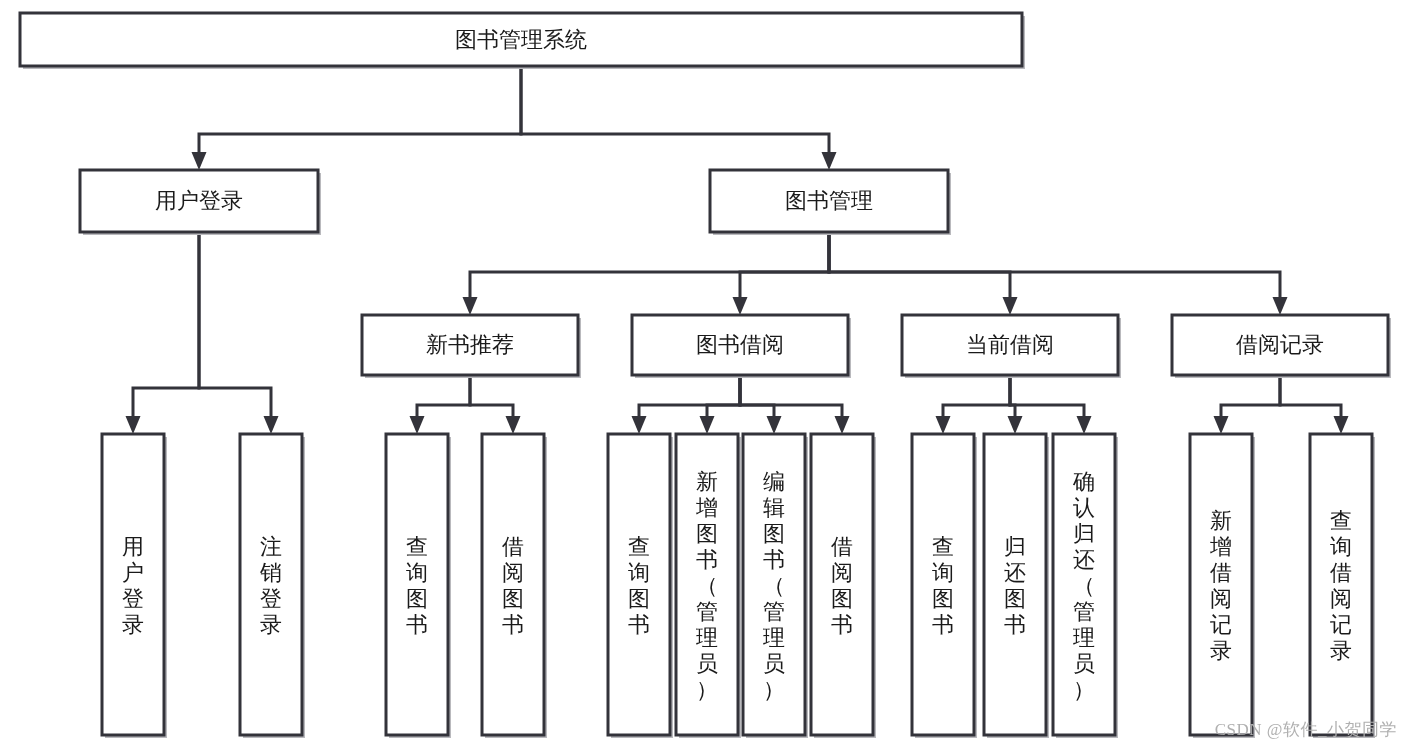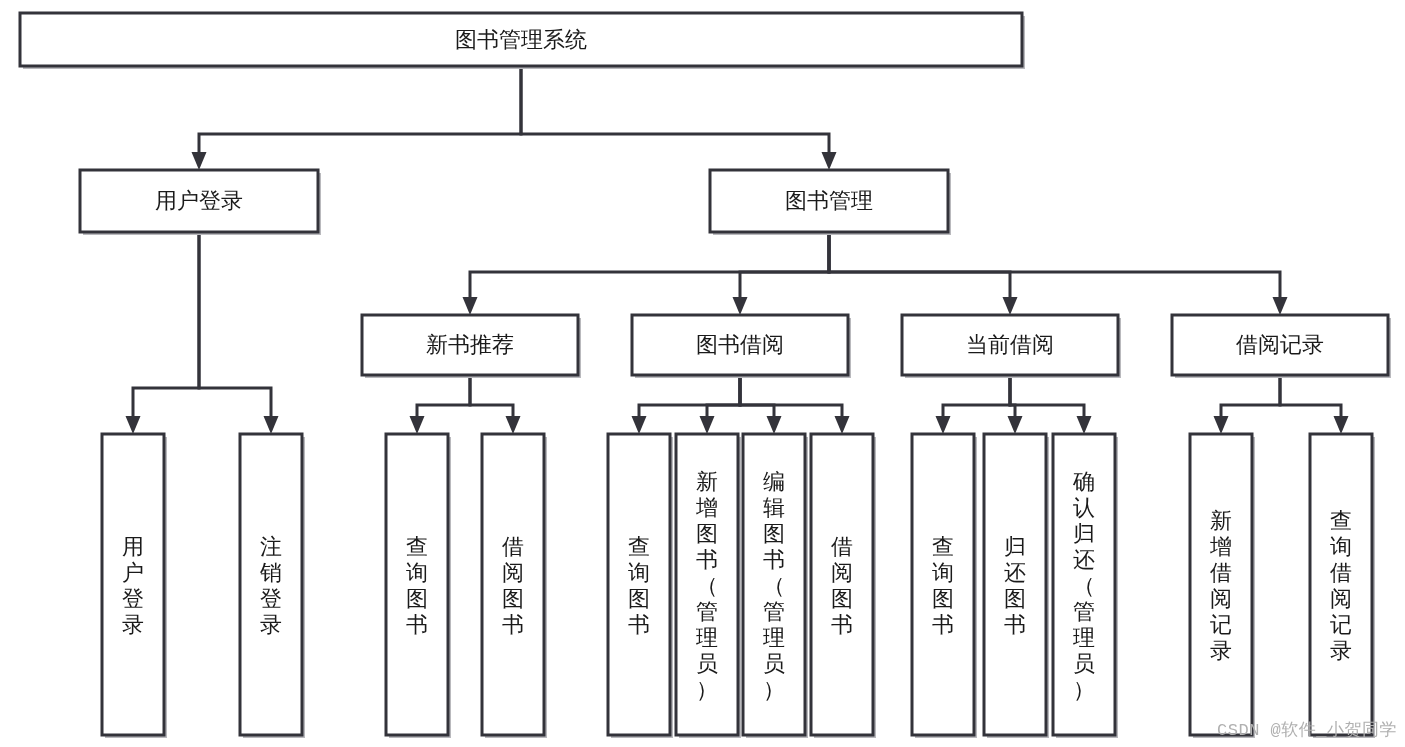--- a/index.html
+++ b/index.html
@@ -55,21 +55,21 @@
   .node-label-v {
     fill: #1a1a1a;
     font-family: "DejaVu Sans", "Liberation Sans", sans-serif;
     font-size: 22px;
     text-anchor: middle;
   }
   .watermark {
     position: absolute;
     right: 8px;
     bottom: 6px;
-    font-family: Liberation Mono, monospace;
+    font-family: Liberation Serif, serif;
     font-size: 17px;
     color: #b0b0b0;
     letter-spacing: 0.5px;
     white-space: nowrap;
     user-select: none;
   }
 </style>
 </head>
 <body>
 

